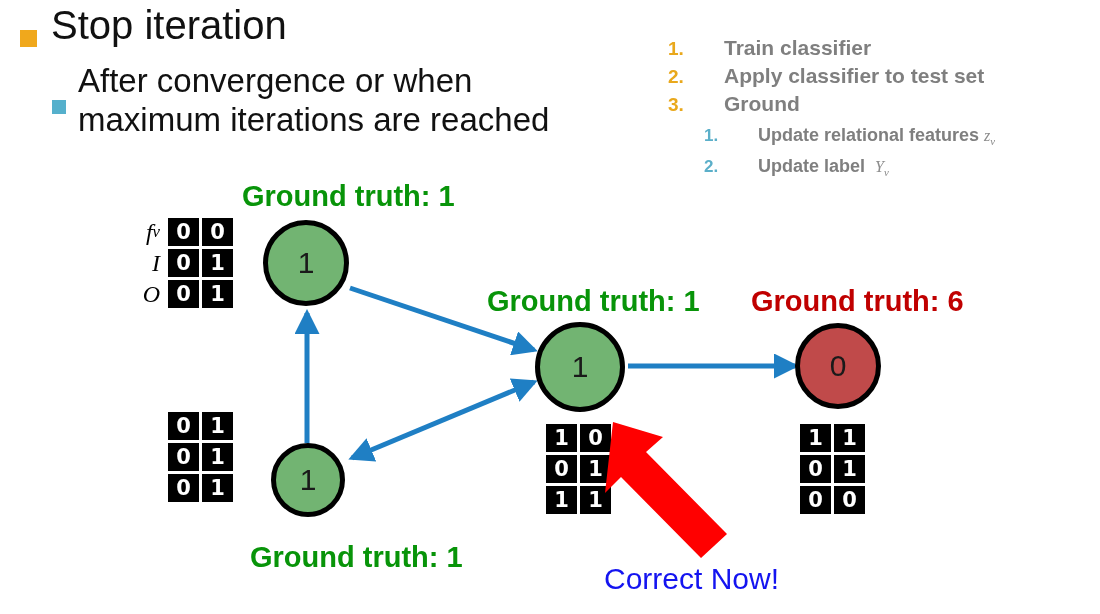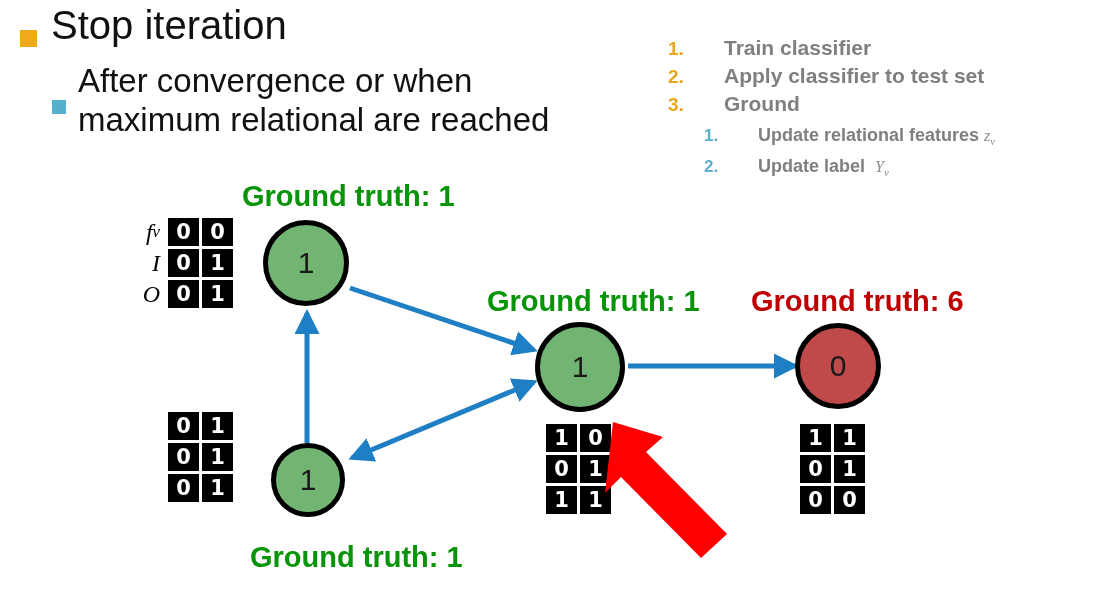--- a/index.html
+++ b/index.html
@@ -222,21 +222,21 @@
 
   <div class="bullet-l1">
     <span class="sq-orange"></span>
     <span class="bullet-l1-text">Stop iteration</span>
   </div>
 
   <div class="bullet-l2">
     <span class="sq-blue"></span>
     <span class="bullet-l2-text">
       <span>After convergence or when</span><br>
-      <span>maximum relational are reached</span>
+      <span>maximum iterations are reached</span>
     </span>
   </div>
 
   <div class="proc">
     <div class="proc-row">
       <span class="proc-num">1.</span>
       <span class="proc-label">Train classifier</span>
     </div>
     <div class="proc-row">
       <span class="proc-num">2.</span>
@@ -373,14 +373,15 @@
   </div>
 
   <div class="node green" style="left:535px; top:322px; width:90px; height:90px;">
     <span>1</span>
   </div>
 
   <div class="node red" style="left:795px; top:323px; width:86px; height:86px;">
     <span>0</span>
   </div>
 
+  <div class="correct-now">Correct Now!</div>
 
 </div>
 
 </body></html>

